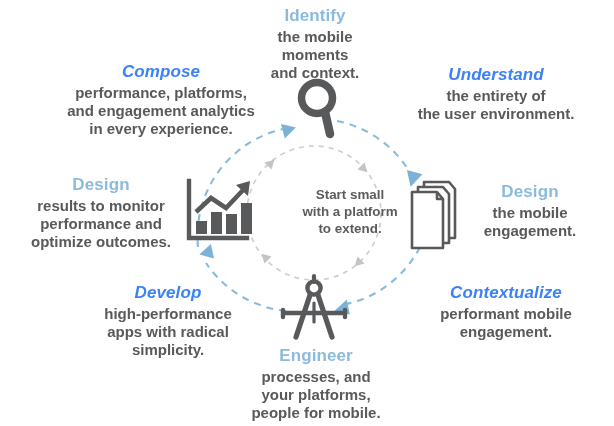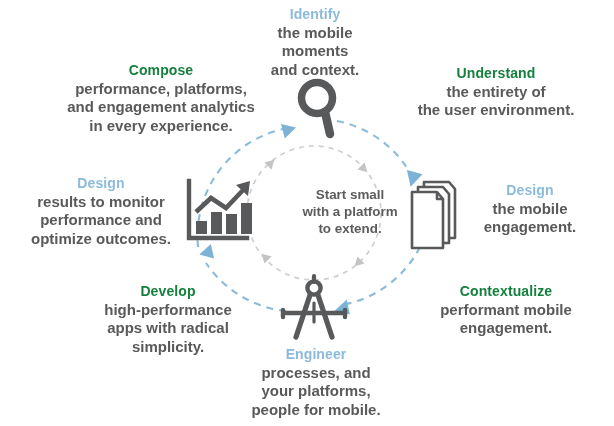--- a/index.html
+++ b/index.html
@@ -25,31 +25,32 @@
   }
   .label-block {
     position: absolute;
     line-height: 1.22;
     font-size: 13.2px;
     font-weight: bold;
     color: #5c5c5c;
   }
   .label-block .term {
     display: block;
-    font-size: 14px;
+    font-size: 17px;
     font-weight: bold;
     margin-bottom: 1px;
     letter-spacing: 0.1px;
   }
   .term.blue {
     color: #8bbbdc;
     font-style: normal;
   }
   .term.red {
-    color: #15803d;
+    color: #3b82f6;
+    font-style: italic;
   }
   .label-block .desc {
     display: block;
     color: #595959;
     font-weight: bold;
     font-size: 15px;
   }
   .center-text {
     position: absolute;
     left: 252px;

